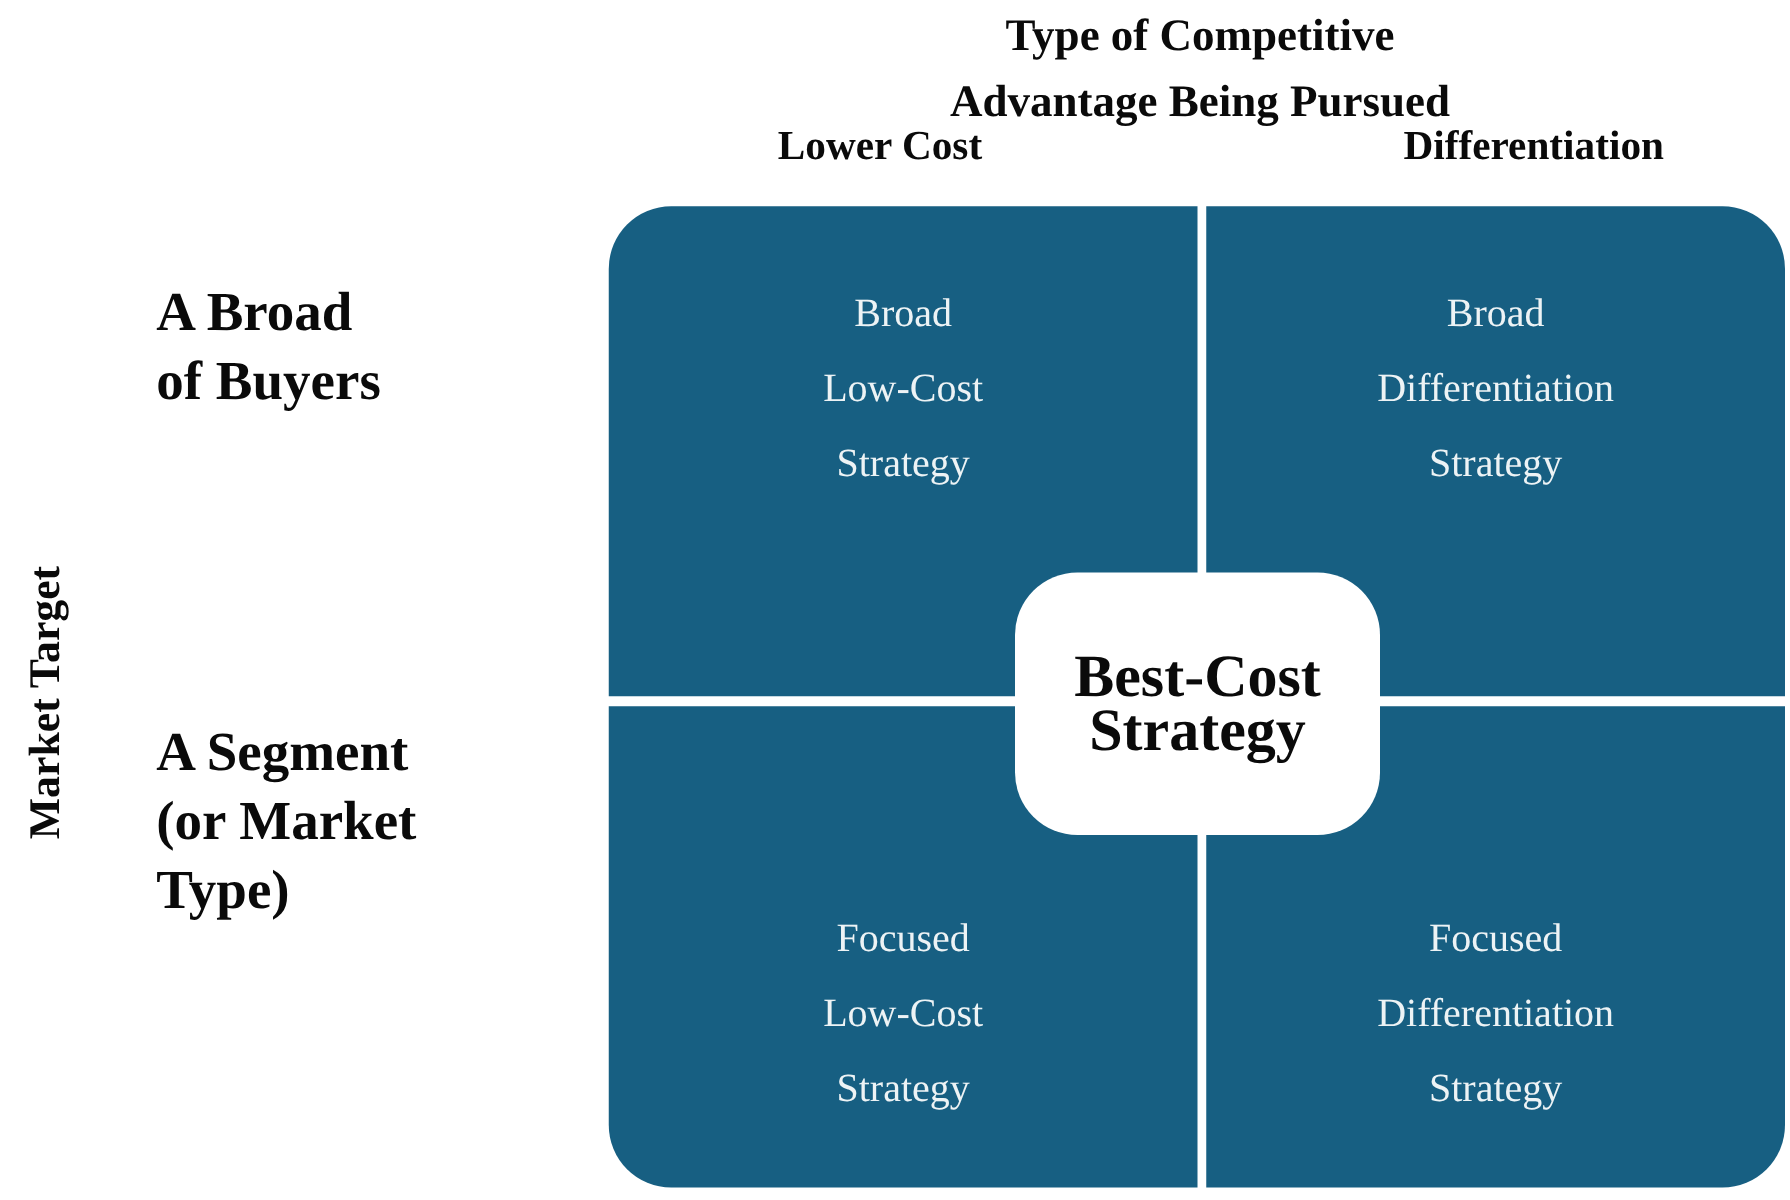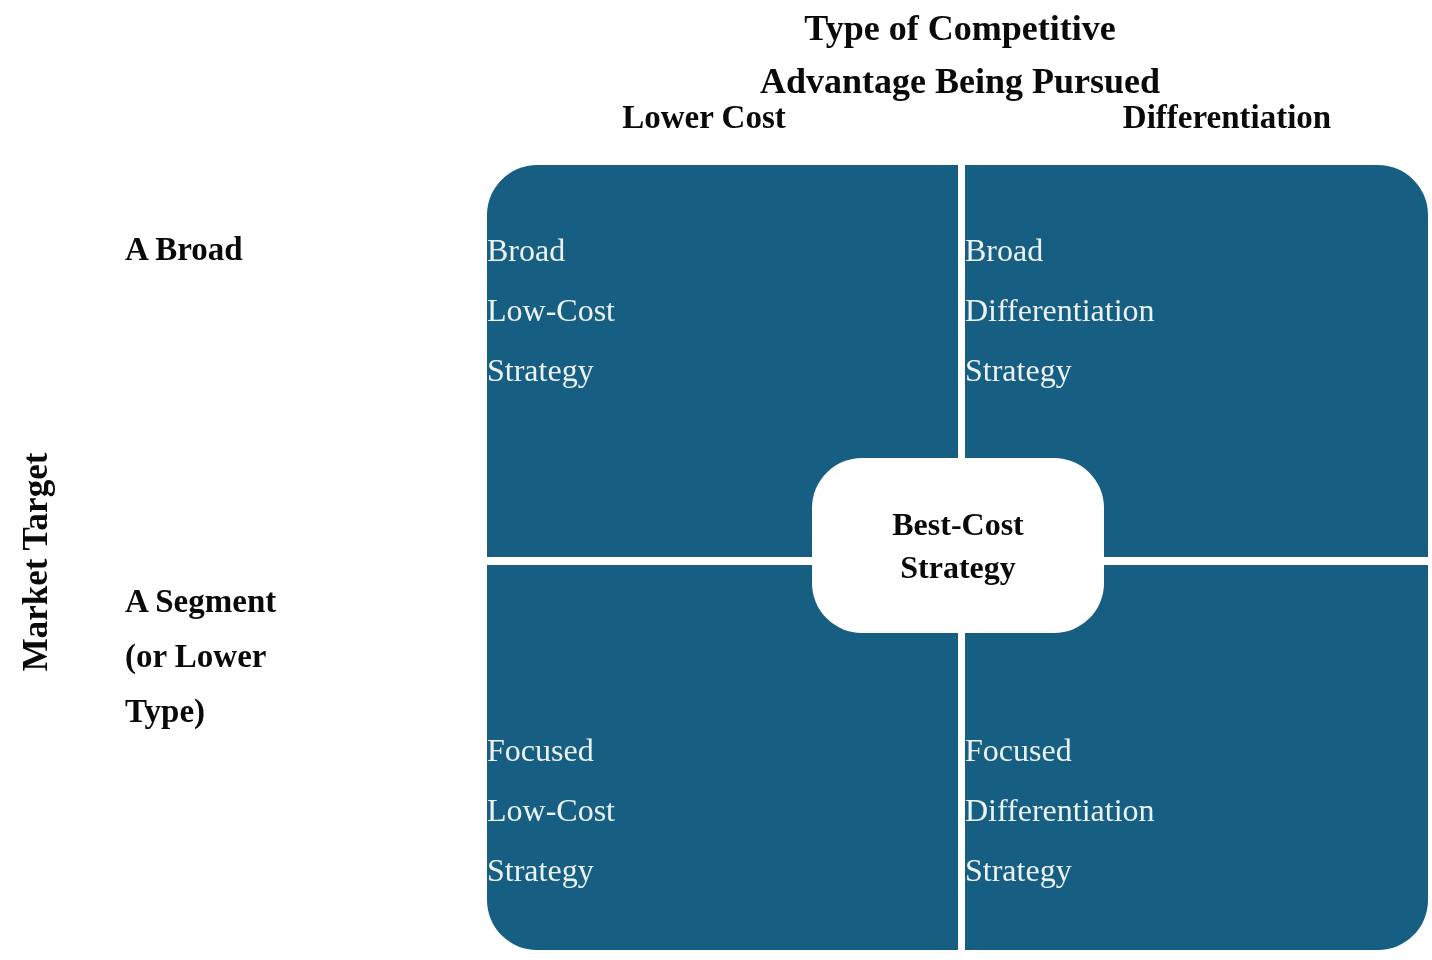--- a/index.html
+++ b/index.html
@@ -50,71 +50,71 @@
     transform: translate(-50%, -50%) rotate(-90deg);
     font-weight: bold;
     font-size: 35px;
     white-space: nowrap;
     color: #0a0a0a;
   }
   .row-label {
     position: absolute;
     left: 125px;
     font-weight: bold;
-    font-size: 33px;
+    font-size: 44px;
     line-height: 55px;
     color: #0a0a0a;
   }
   .row-label.broad { top: 222px; }
   .row-label.narrow { top: 574px; }
 
   
   .grid {
     position: absolute;
     left: 487px;
     top: 165px;
     width: 941px;
     height: 785px;
   }
   .quad {
     position: absolute;
     background: #175f82;
     color: #edf3f5;
     font-size: 32px;
     line-height: 60px;
-    text-align: left;
+    text-align: center;
   }
   .quad .quad-text {
     position: absolute;
     left: 0;
     width: 100%;
   }
   .quad.q-top .quad-text { top: 55px; }
   .quad.q-bottom .quad-text { top: 155px; }
 
   .q1 { left: 0;     top: 0;     width: 471px; height: 392px; border-top-left-radius: 50px; }
   .q2 { left: 478px; top: 0;     width: 463px; height: 392px; border-top-right-radius: 50px; }
   .q3 { left: 0;     top: 400px; width: 471px; height: 385px; border-bottom-left-radius: 50px; }
   .q4 { left: 478px; top: 400px; width: 463px; height: 385px; border-bottom-right-radius: 50px; }
 
   
   .center-box {
     position: absolute;
     left: 812px;
     top: 458px;
     width: 292px;
-    height: 175px;
+    height: 210px;
     background: #ffffff;
     border-radius: 50px;
     display: flex;
     align-items: center;
     justify-content: center;
     text-align: center;
     font-weight: bold;
-    font-size: 32px;
+    font-size: 48px;
     line-height: 43px;
     color: #0a0a0a;
   }
   .line { display: block; }
 </style>
 </head>
 <body>
 
 <div class="stage">
 
@@ -122,25 +122,26 @@
     <span class="line">Type of Competitive</span>
     <span class="line">Advantage Being Pursued</span>
   </div>
   <div class="col-header lower-cost">Lower Cost</div>
   <div class="col-header differentiation">Differentiation</div>
 
   <div class="left-axis-title">Market Target</div>
 
   <div class="row-label broad">
     <span class="line">A Broad</span>
+    <span class="line">of Buyers</span>
   </div>
 
   <div class="row-label narrow">
     <span class="line">A Segment</span>
-    <span class="line">(or Lower</span>
+    <span class="line">(or Market</span>
     <span class="line">Type)</span>
   </div>
 
   <div class="grid">
 
     <div class="quad q1 q-top">
       <div class="quad-text">
         <span class="line">Broad</span>
         <span class="line">Low-Cost</span>
         <span class="line">Strategy</span>

